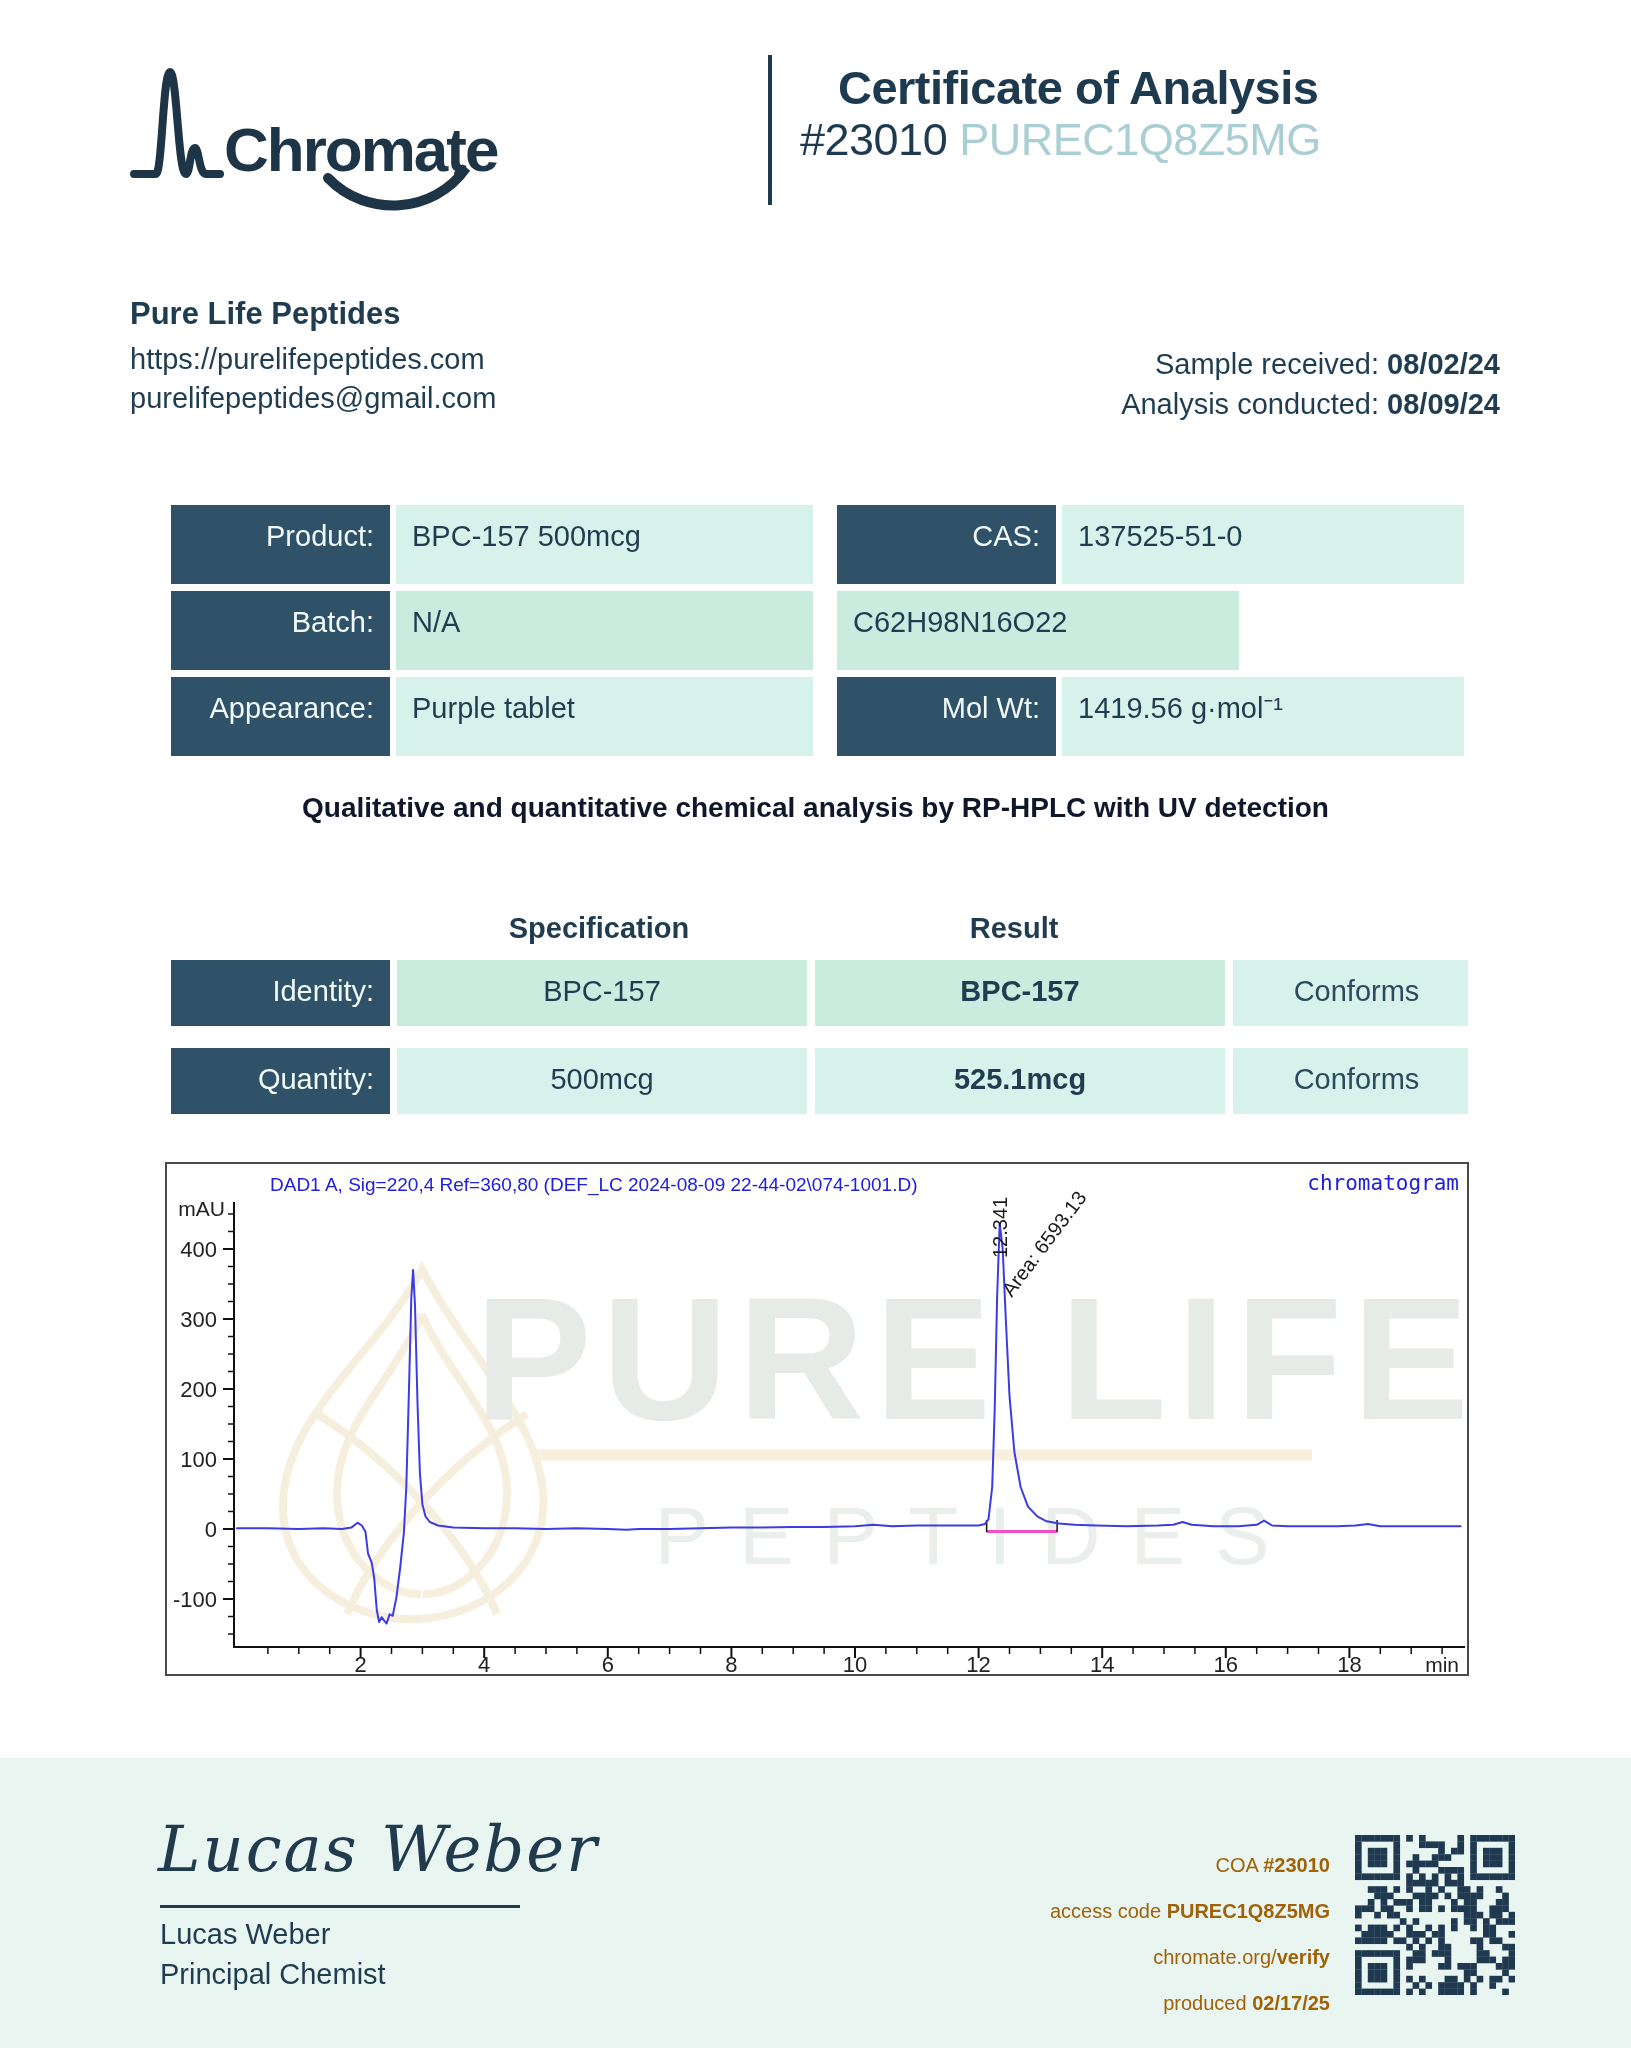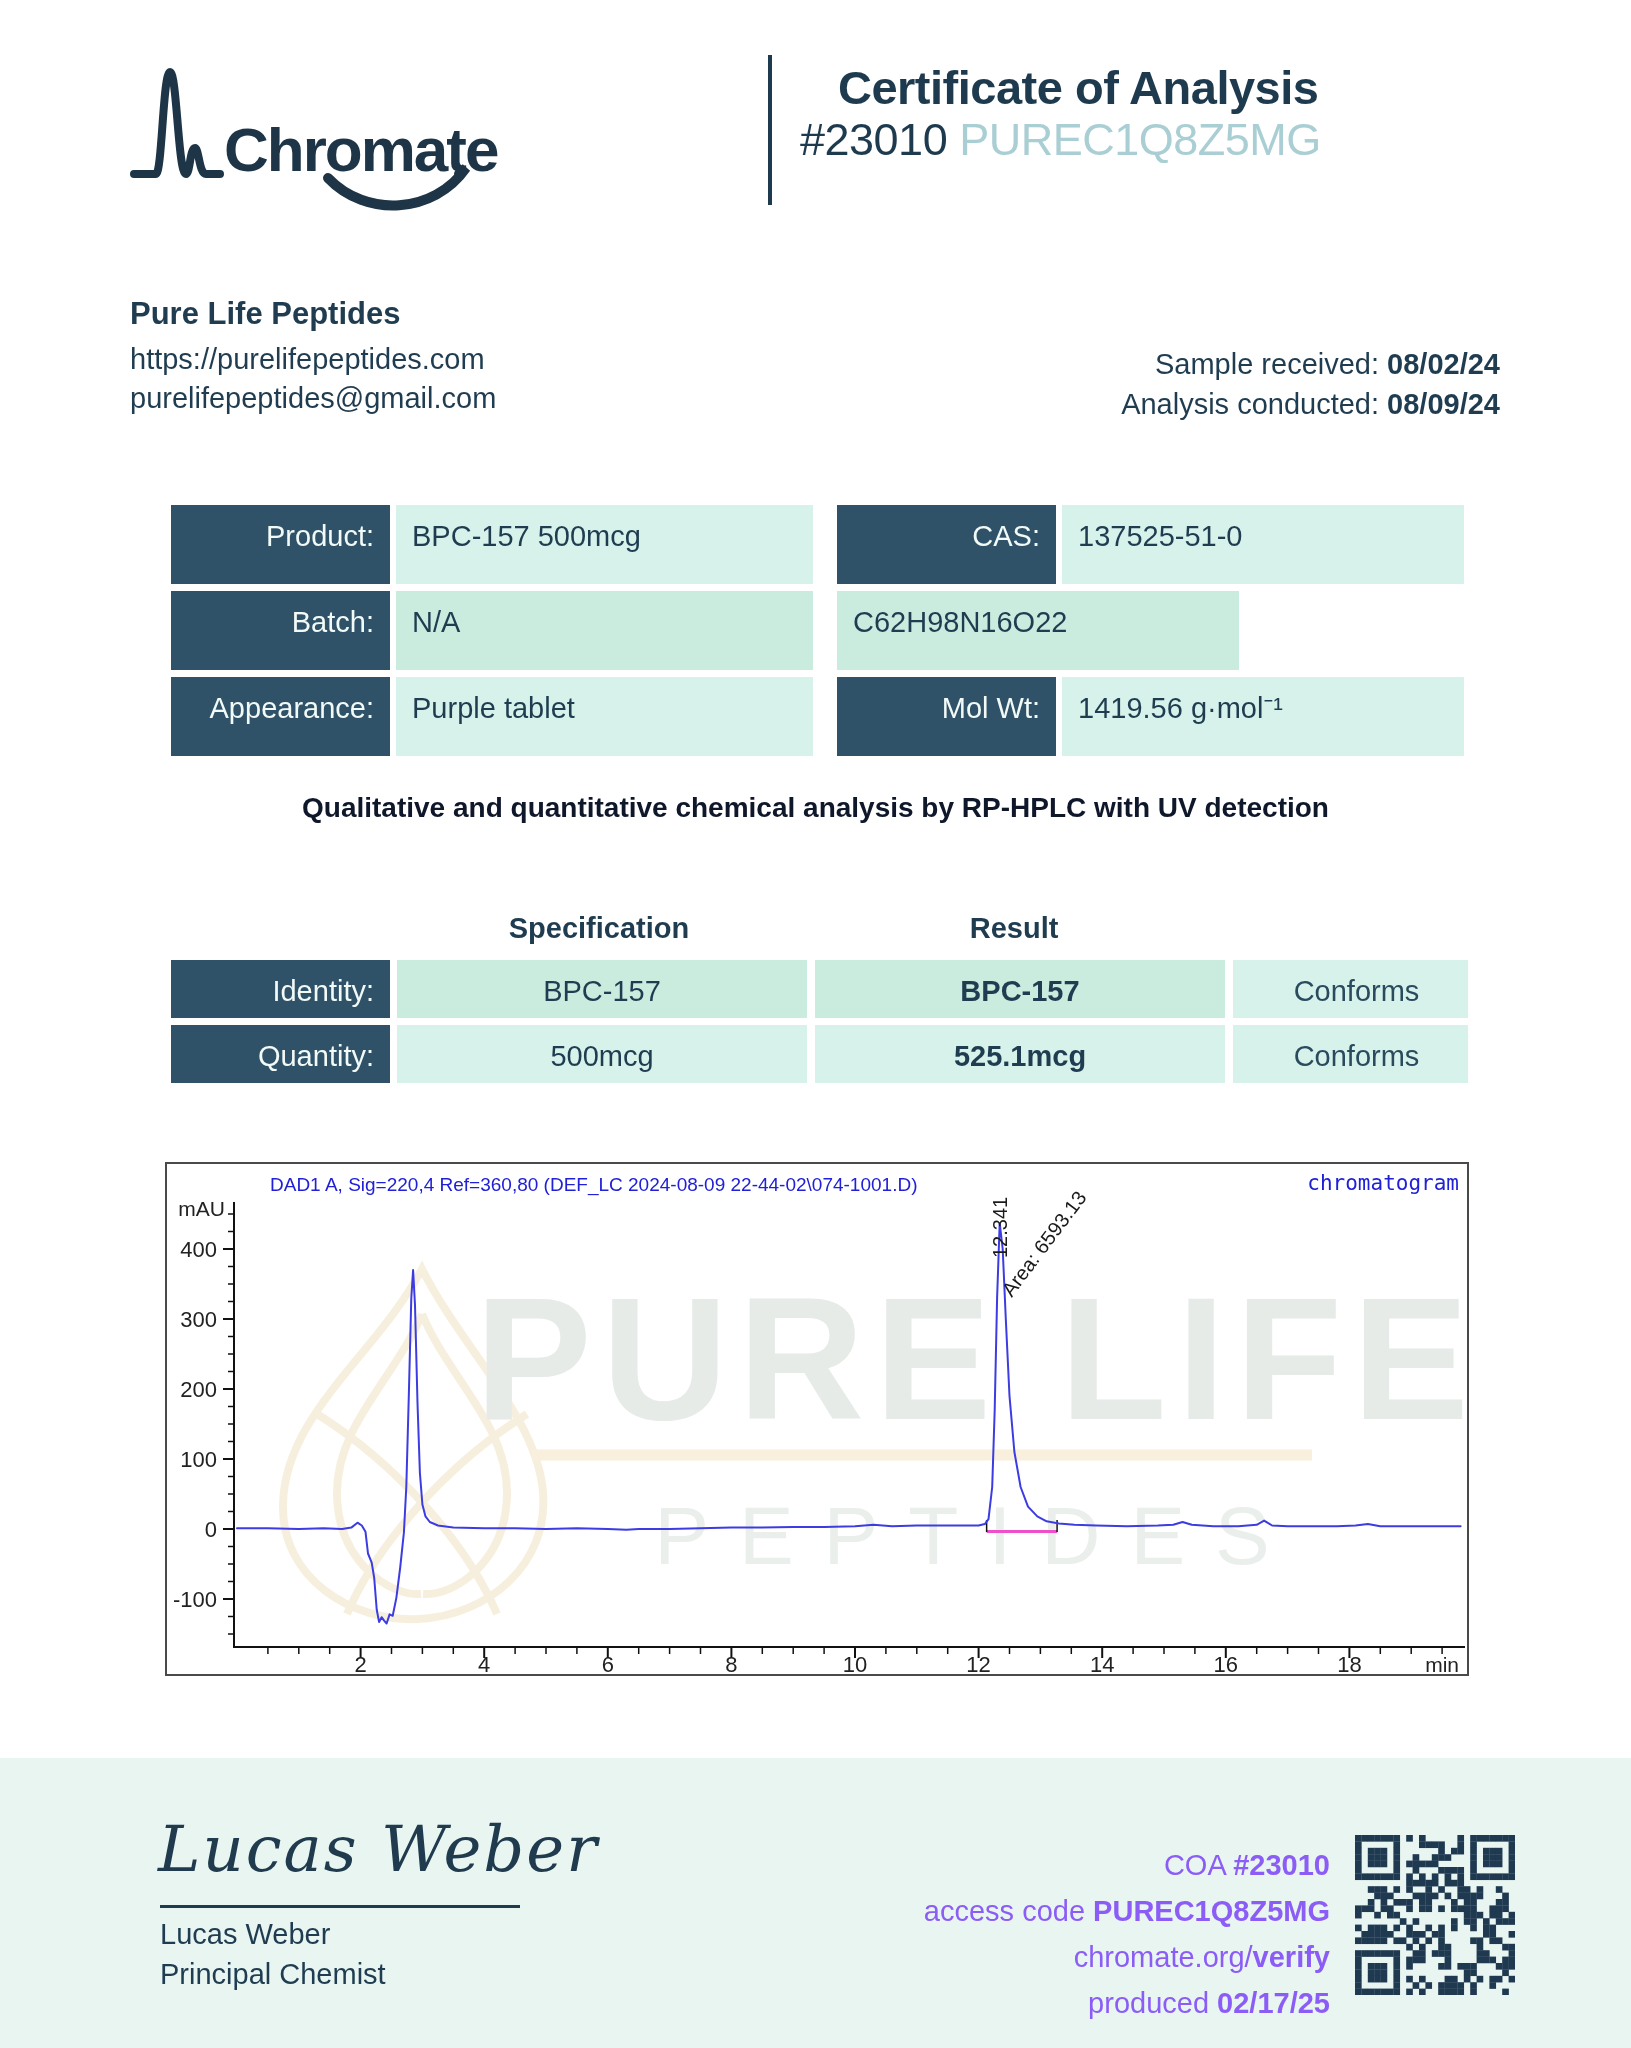--- a/index.html
+++ b/index.html
@@ -29,37 +29,37 @@
   .w-val2{width:402px;}
   .mint-a{background:#d7f2eb;}
   .mint-b{background:#c9ecdf;}
   
   .note{position:absolute;left:0;top:792px;width:100%;text-align:center;
         font-size:28px;font-weight:700;color:#0f172a;}
   
   .stable{position:absolute;left:171px;top:908px;width:1300px;}
   .sheadrow{display:flex;margin-bottom:12px;height:40px;}
   .shead{font-size:29px;font-weight:700;text-align:center;line-height:40px;}
-  .srow{display:flex;margin-bottom:7px;height:58px;}
+  .srow{display:flex;margin-bottom:22px;height:66px;}
   .s-label{width:219px;margin-right:7px;}
   .s-spec{width:410px;margin-right:8px;text-align:center;padding-left:0;}
   .s-result{width:410px;margin-right:8px;text-align:center;padding-left:0;font-weight:700;}
   .s-status{width:235px;text-align:center;padding-left:12px;color:#2a4a5e;}
   
   .chromabox{position:absolute;left:165px;top:1162px;width:1300px;height:510px;
              border:2px solid #4a4a4a;background:#ffffff;box-sizing:content-box;}
   
   .footer{position:absolute;left:0;top:1758px;width:1631px;height:290px;background:#e8f5f1;}
   .sig{position:absolute;left:158px;top:1812px;font-family:"DejaVu Serif",serif;
        font-style:italic;font-size:64px;color:#203b4e;letter-spacing:2px;}
   .sigline{position:absolute;left:160px;top:1905px;width:360px;height:3px;background:#203b4e;}
   .signame{position:absolute;left:160px;top:1918px;font-size:29px;color:#1f3c50;}
   .sigtitle{position:absolute;left:160px;top:1958px;font-size:29px;color:#1f3c50;}
   .verify{position:absolute;left:700px;top:1842px;width:630px;text-align:right;
-          font-size:29px;line-height:46px;color:#8b5cf6;}
+          font-size:20px;line-height:46px;color:#a16207;}
   .verify b{font-weight:700;}
   .qr{position:absolute;left:1355px;top:1835px;width:160px;height:160px;}
 </style>
 </head>
 <body>
 
 <div class="page">
 
   <svg class="logo" viewBox="0 0 420 160">
     <path d="M6,122 H28 C34,122 35,20 42,20 C49,20 50,122 58,122 C62,122 62,96 67,96 C71,96 71,122 78,122 H92" fill="none" stroke="#1d3547" stroke-width="8" stroke-linecap="round" stroke-linejoin="round"></path>

